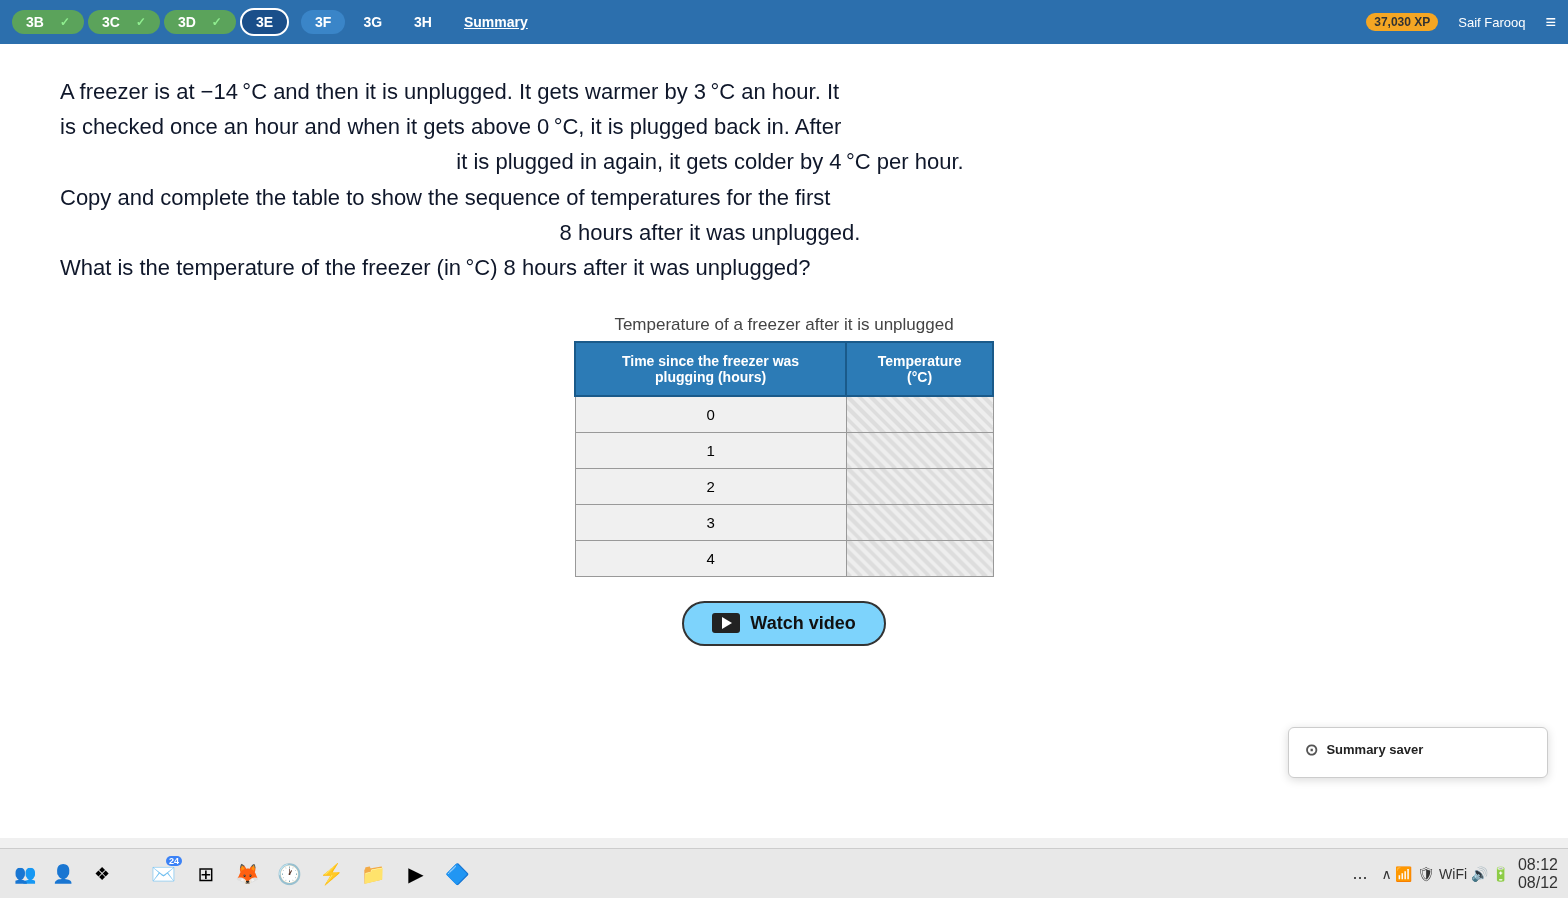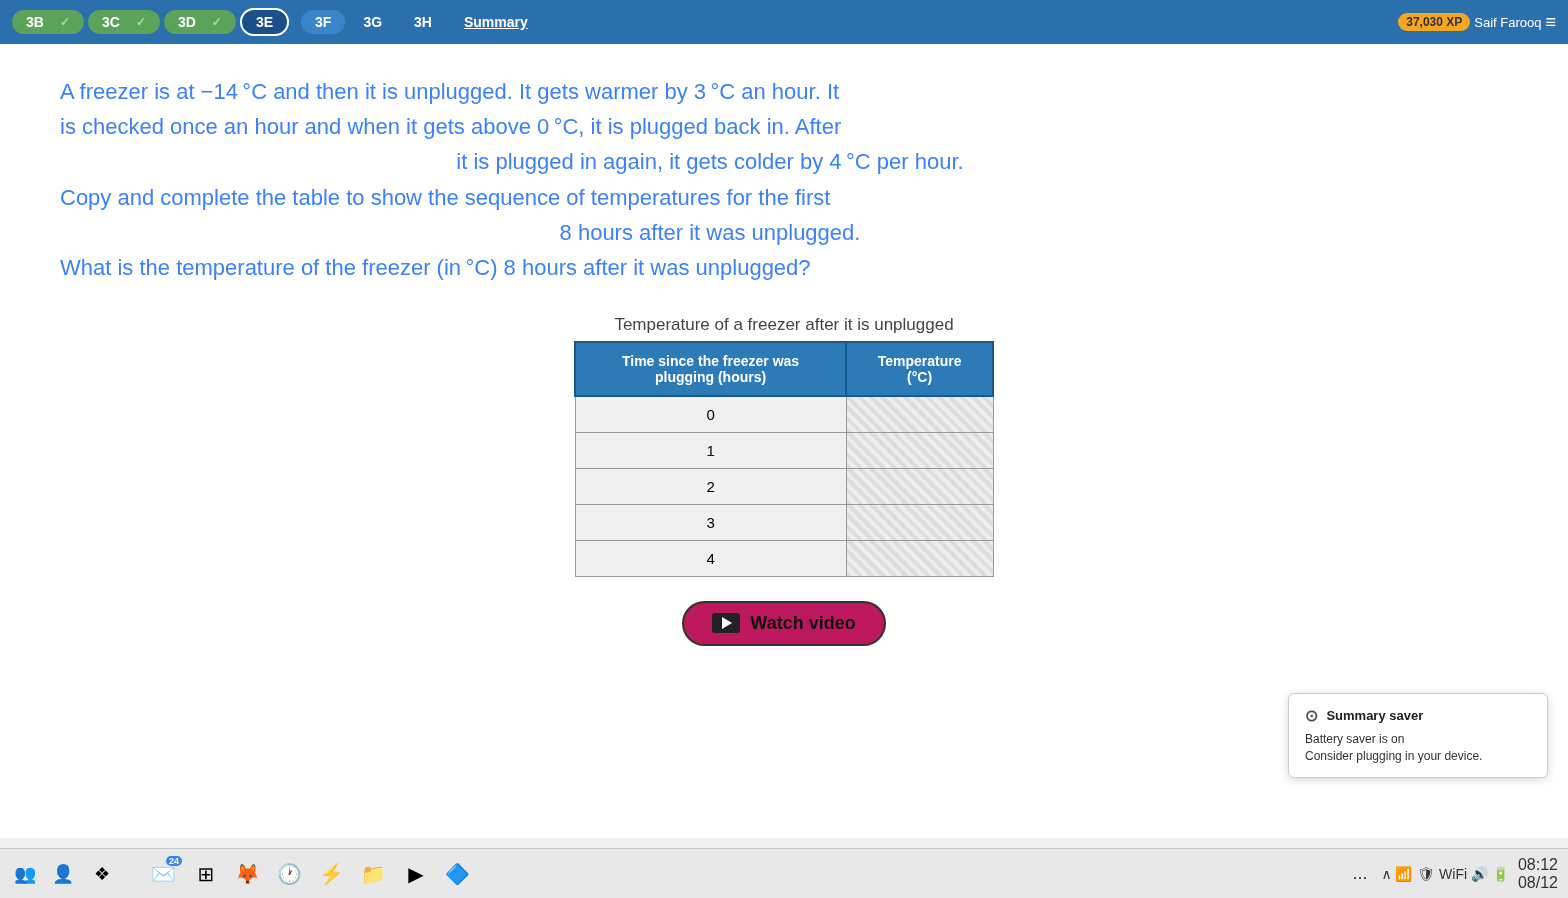--- a/index.html
+++ b/index.html
@@ -42,21 +42,21 @@
       border: 2px solid white;
     }
     .nav-item .check {
       color: #90ee90;
       font-size: 12px;
     }
     .nav-right {
       margin-left: auto;
       display: flex;
       align-items: center;
-      gap: 4px;
+      gap: 20px;
       color: white;
       font-size: 13px;
     }
     .xp-badge {
       background: #f5a623;
       color: #333;
       border-radius: 10px;
       padding: 2px 8px;
       font-weight: bold;
       font-size: 12px;
@@ -69,21 +69,21 @@
     
     .main-content {
       background: white;
       padding: 30px 60px 20px 60px;
       min-height: calc(898px - 44px - 60px);
     }
 
     .problem-text {
       font-size: 22px;
       line-height: 1.6;
-      color: #3b82f6;
+      color: #0f172a;
       margin-bottom: 30px;
       max-width: 1300px;
     }
 
     
     .table-section {
       display: flex;
       flex-direction: column;
       align-items: center;
       margin-top: 10px;
@@ -129,21 +129,21 @@
         45deg,
         #ddd,
         #ddd 4px,
         #eee 4px,
         #eee 8px
       );
     }
 
     
     .watch-video-btn {
-      background: #be185d;
+      background: #7dd3fc;
       border: 2px solid #333;
       border-radius: 25px;
       padding: 10px 28px;
       font-size: 18px;
       font-weight: 600;
       color: #111;
       cursor: pointer;
       display: flex;
       align-items: center;
       gap: 10px;
@@ -390,24 +390,20 @@
       <span>Watch video</span>
     </button>
   </div>
 
 </div>
 
 <div class="battery-notification">
   <div class="title-row">
     <span class="battery-icon">⊙</span>
     <span>Summary saver</span>
-  </div>
-  <div class="body-text">
-    <div>Battery saver is on</div>
-    <div>Consider plugging in your device.</div>
   </div>
 </div>
 
 <div class="taskbar">
   <div class="taskbar-left">
 
     <div class="taskbar-icon">👥</div>
 
     <div class="taskbar-icon">👤</div>
 

